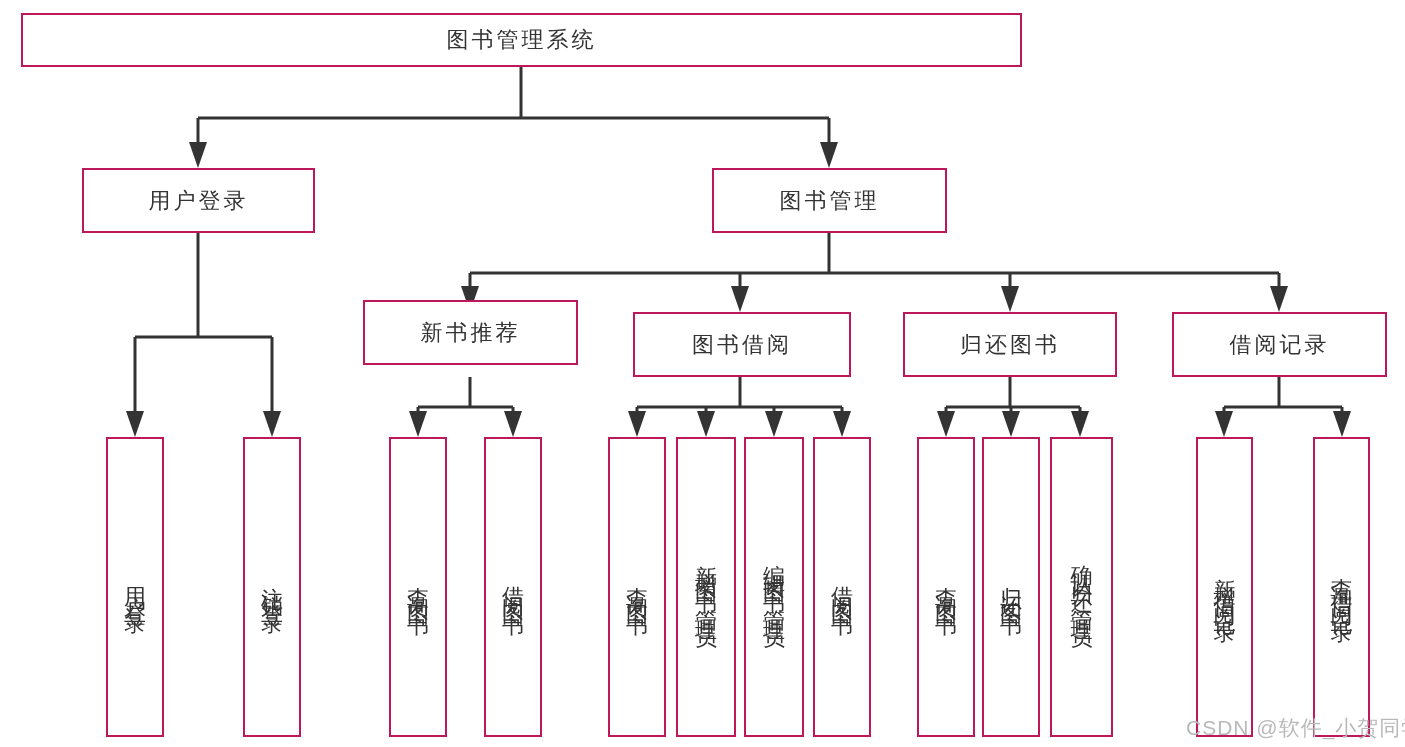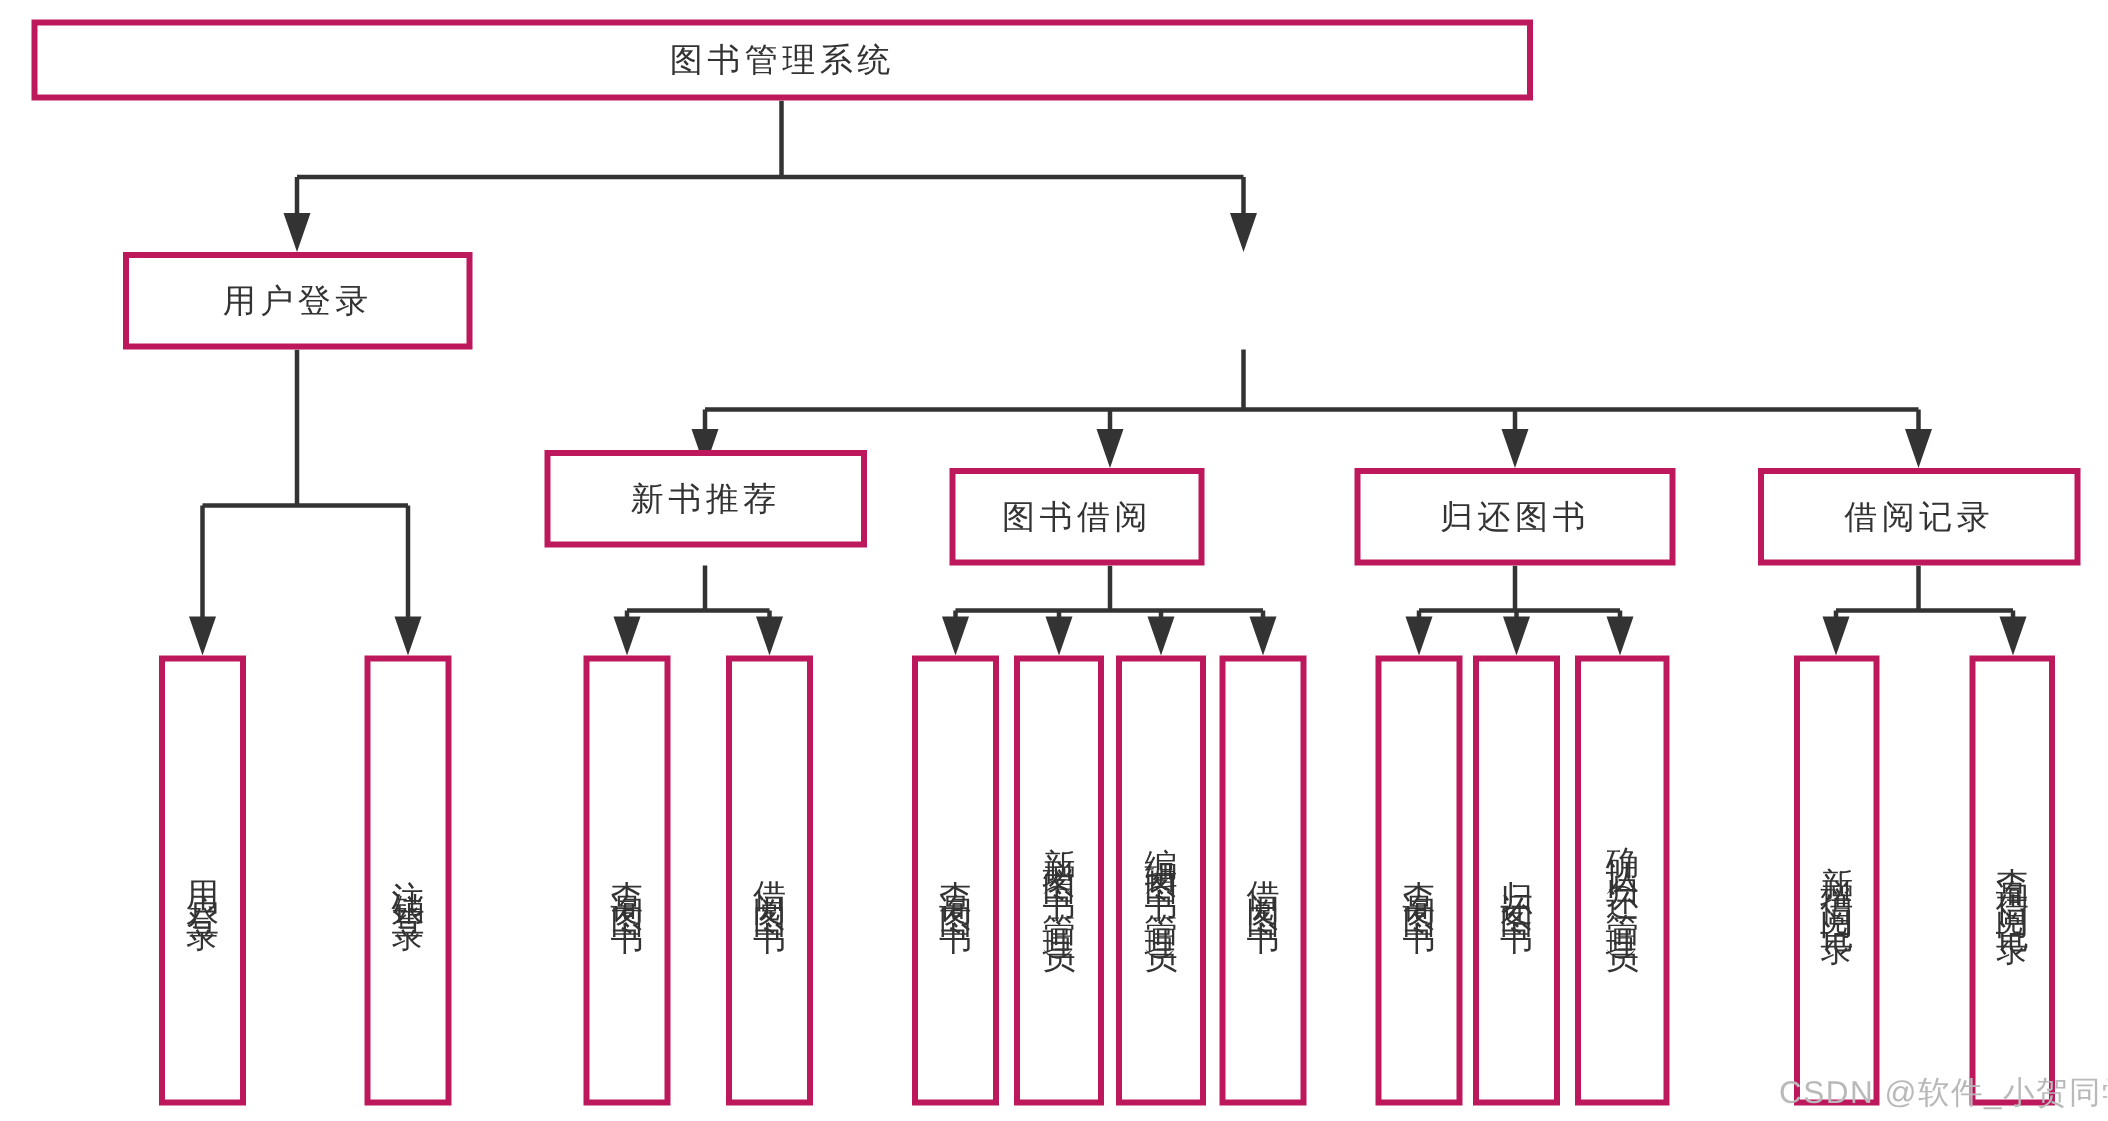--- a/index.html
+++ b/index.html
@@ -7,21 +7,21 @@
     position:relative;
     width:1405px;height:747px;
     background:#ffffff;
     font-family:"Liberation Sans", sans-serif;
     overflow:hidden;
   }
   #wires{position:absolute;left:0;top:0;z-index:1;}
   .node{
     position:absolute;
     box-sizing:border-box;
-    border:4px solid #be185d;
+    border:2px solid #be185d;
     background:#ffffff;
     display:flex;
     align-items:center;
     justify-content:center;
     color:#333333;
     z-index:2;
   }
   .h-node span{
     font-size:22px;
     letter-spacing:3px;
@@ -116,25 +116,28 @@
     </g>
   </svg>
 
   <div class="node h-node" style="left:21px;top:13px;width:1001px;height:54px">
     <span>图书管理系统</span>
   </div>
 
   <div class="node h-node" style="left:82px;top:168px;width:233px;height:65px">
     <span>用户登录</span>
   </div>
+  <div class="node h-node" style="left:712px;top:168px;width:235px;height:65px">
+    <span>图书管理</span>
+  </div>
 
   <div class="node h-node" style="left:363px;top:300px;width:215px;height:65px">
     <span>新书推荐</span>
   </div>
-  <div class="node h-node" style="left:633px;top:312px;width:170px;height:65px">
+  <div class="node h-node" style="left:633px;top:312px;width:218px;height:65px">
     <span>图书借阅</span>
   </div>
   <div class="node h-node" style="left:903px;top:312px;width:214px;height:65px">
     <span>归还图书</span>
   </div>
   <div class="node h-node" style="left:1172px;top:312px;width:215px;height:65px">
     <span>借阅记录</span>
   </div>
 
   <div class="node v-node" style="left:106px;top:437px;width:58px;height:300px">

